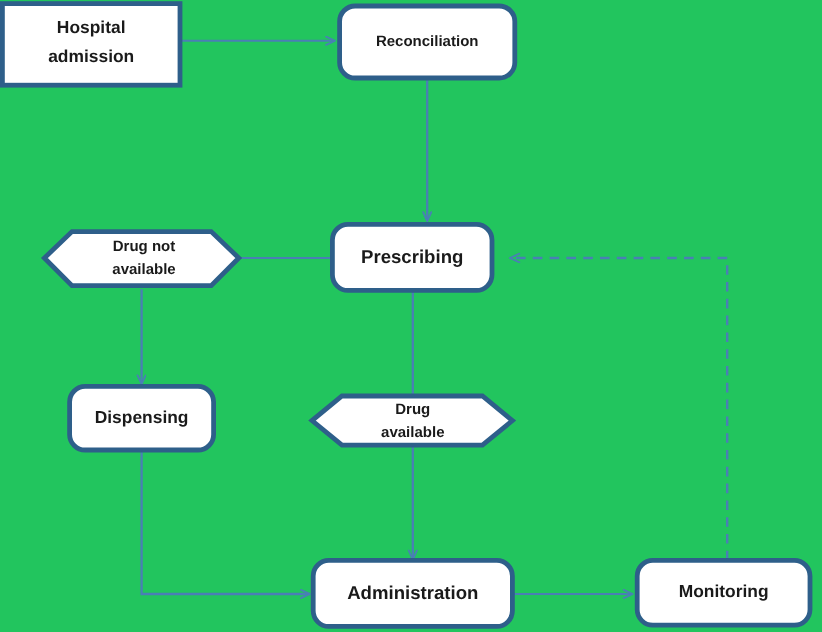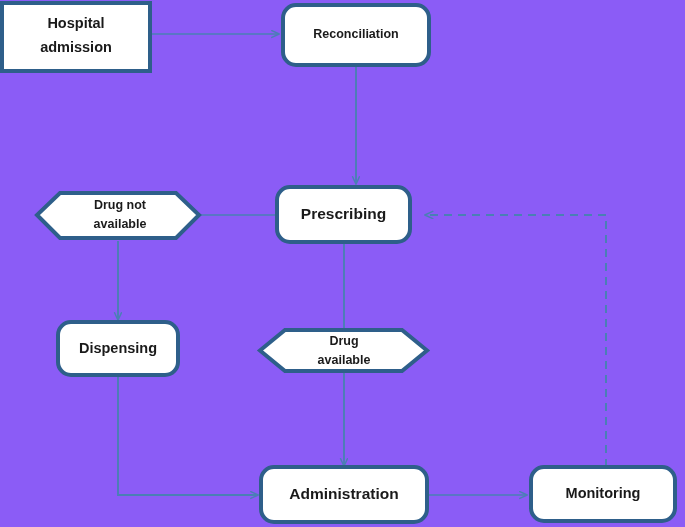--- a/index.html
+++ b/index.html
@@ -4,21 +4,21 @@
 <style>
   html, body {
     margin: 0;
     padding: 0;
     background: #ffffff;
   }
   #flowchart-root {
     position: relative;
     width: 685px;
     height: 527px;
-    background: #8b5cf6;
+    background: #22c55e;
     font-family: "Liberation Sans", sans-serif;
     overflow: hidden;
   }
   svg.diagram {
     display: block;
     width: 685px;
     height: 527px;
   }
   .node-label {
     font-family: "Liberation Sans", sans-serif;

